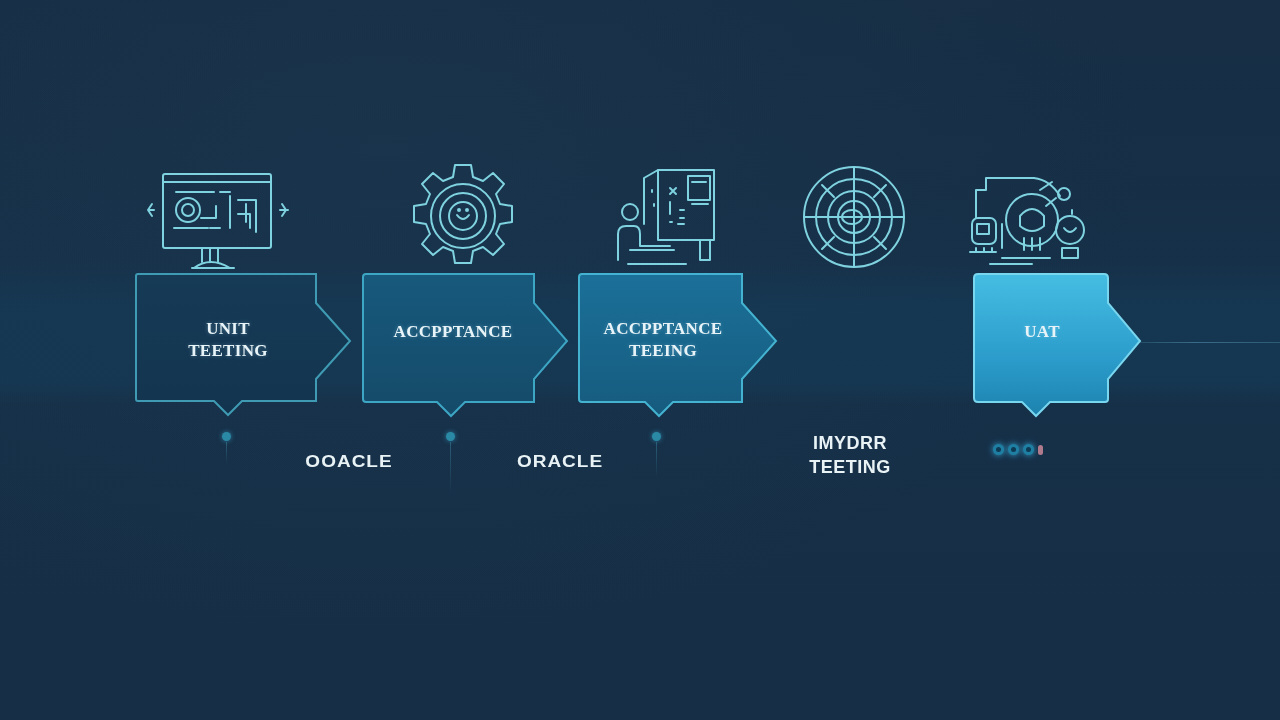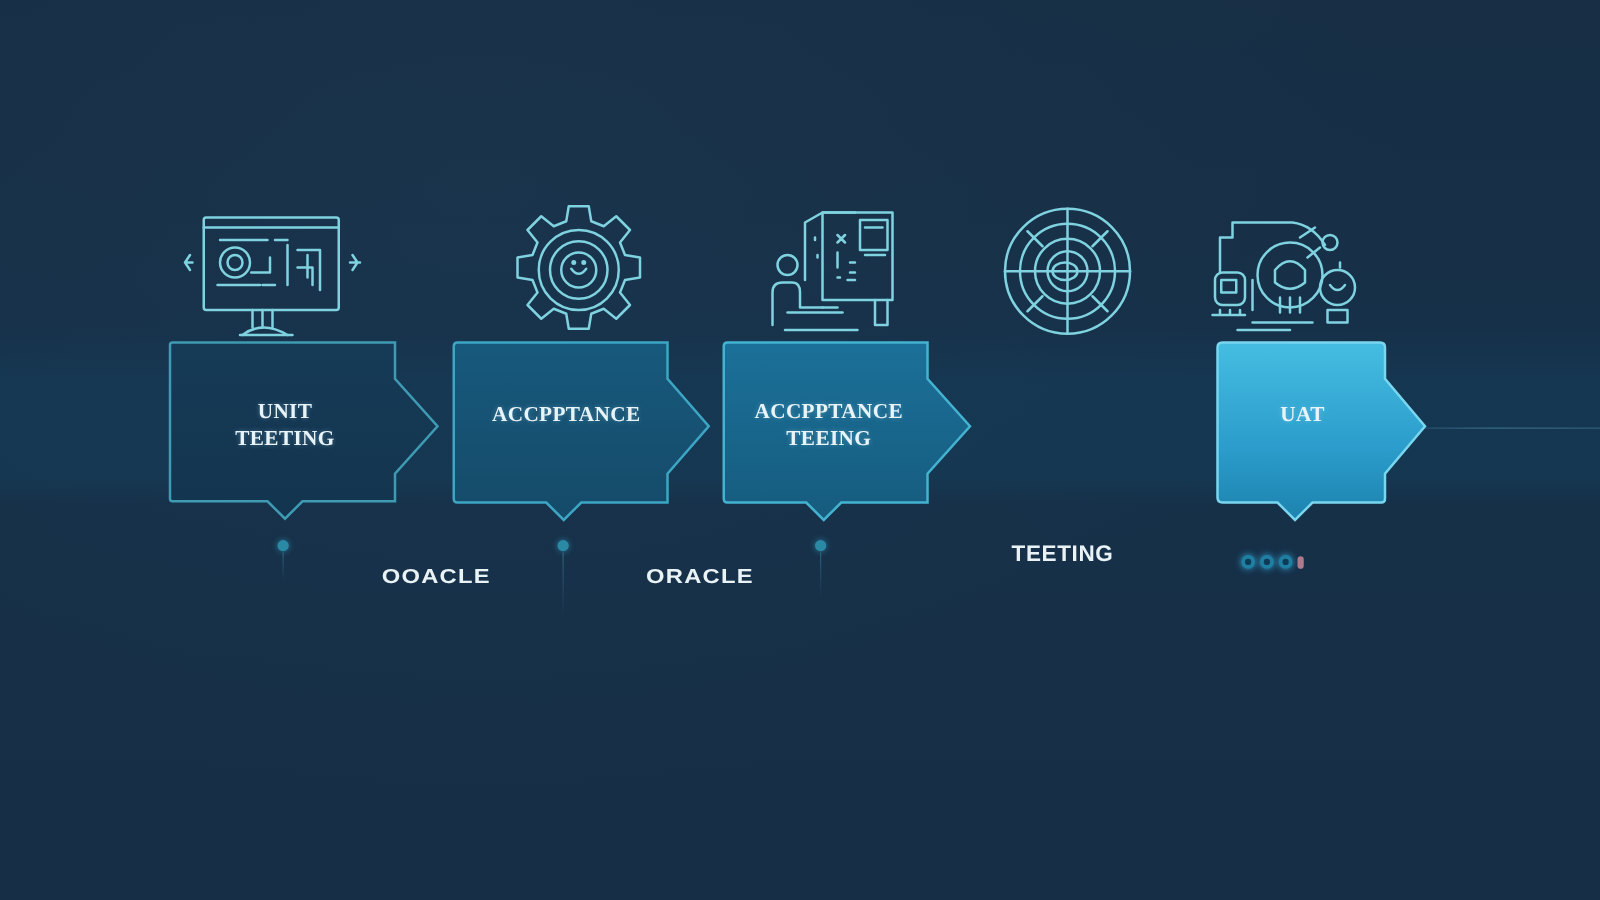--- a/index.html
+++ b/index.html
@@ -251,20 +251,21 @@
   <div class="dot" style="left:446px;top:432px"></div>
   <div class="vline" style="left:450px;top:442px;height:52px"></div>
 
   <div class="dot" style="left:652px;top:432px"></div>
   <div class="vline" style="left:656px;top:442px;height:36px"></div>
 
   <div class="sub-label brand" style="left:286px;top:450px;width:126px">OOACLE</div>
   <div class="sub-label brand" style="left:500px;top:450px;width:120px">ORACLE</div>
 
   <div class="sub-label" style="left:770px;top:431px;width:160px">
+    <div>IMYDRR</div>
     <div>TEETING</div>
   </div>
 
   <div class="mini-dots">
     <div class="mini-dot"></div>
     <div class="mini-dot"></div>
     <div class="mini-dot"></div>
     <div class="mini-dot pink"></div>
   </div>
 </div>

